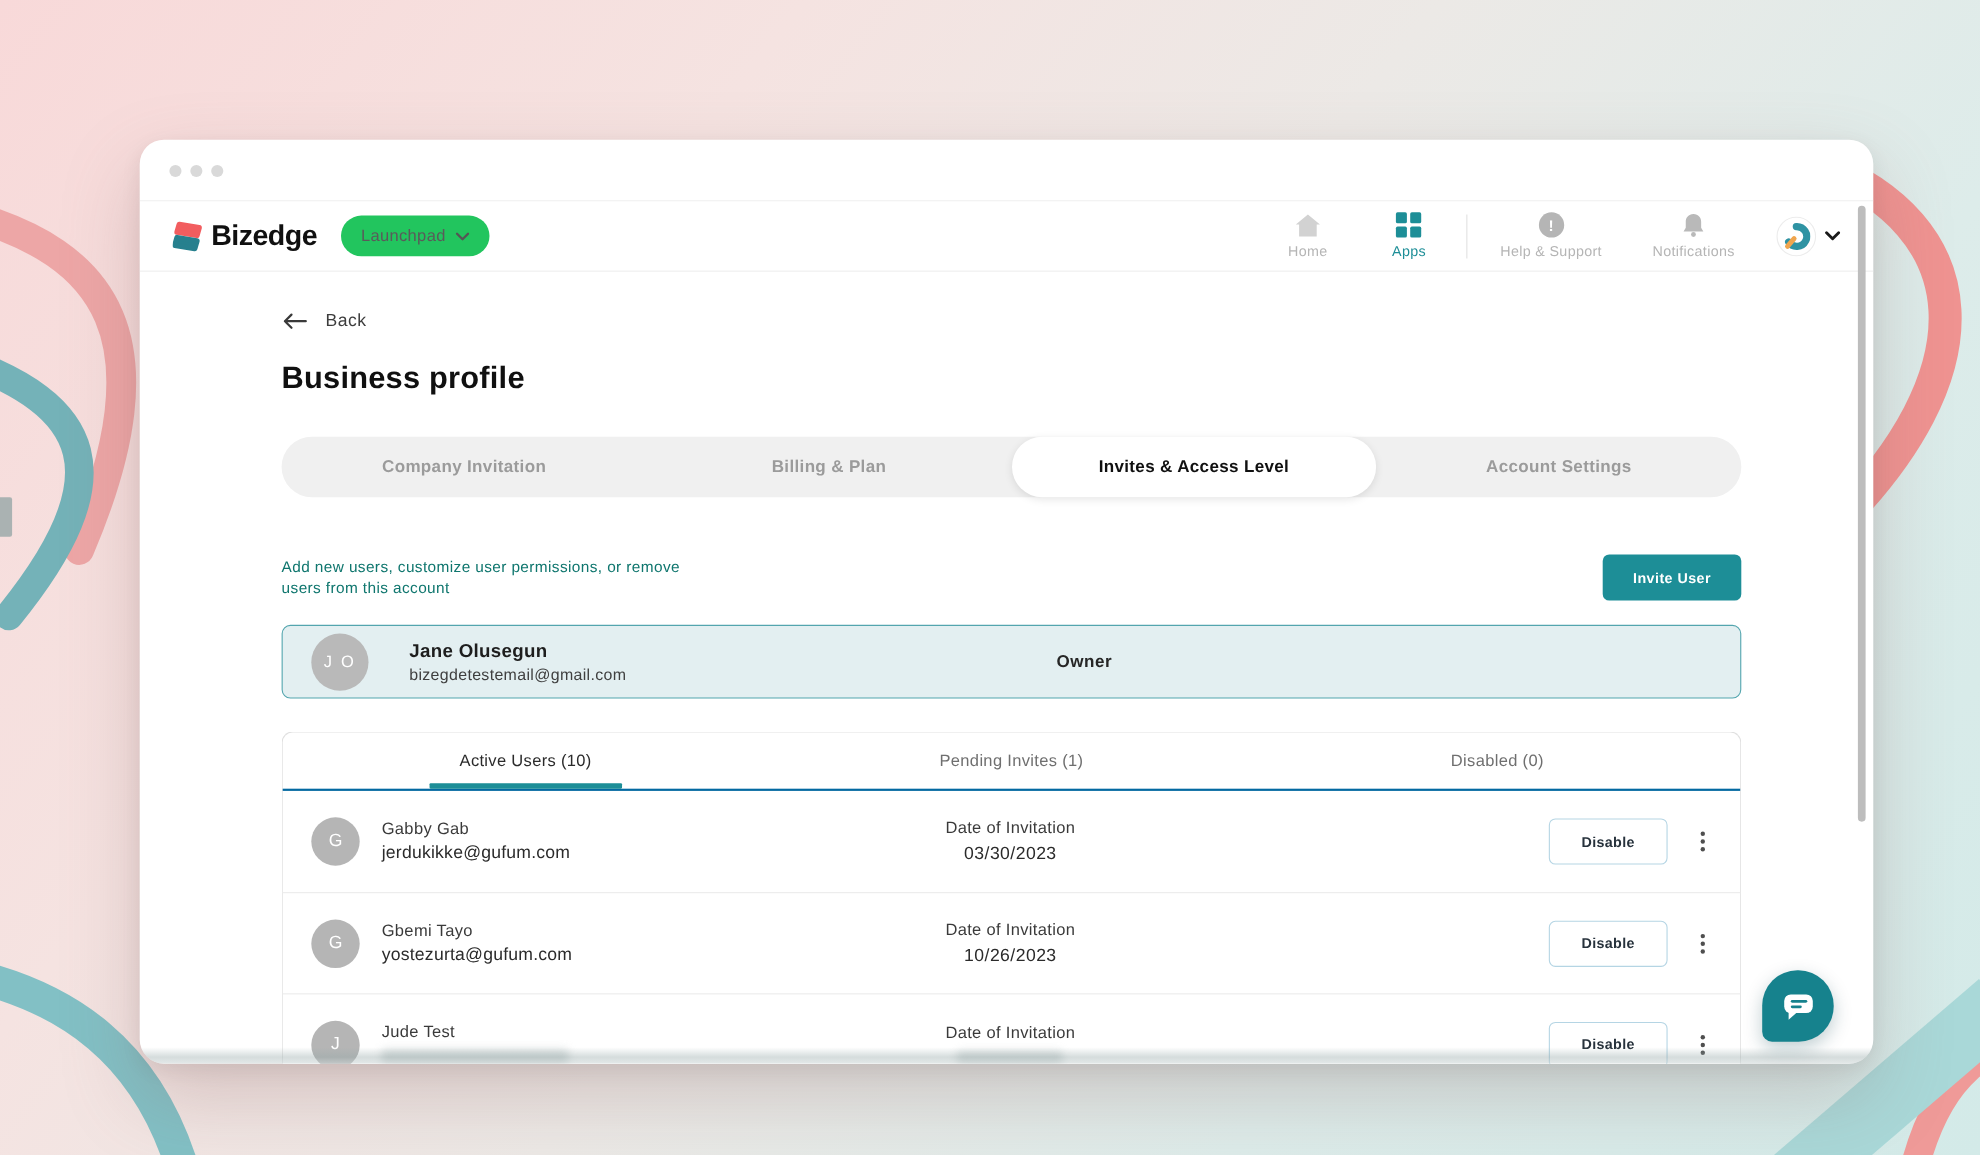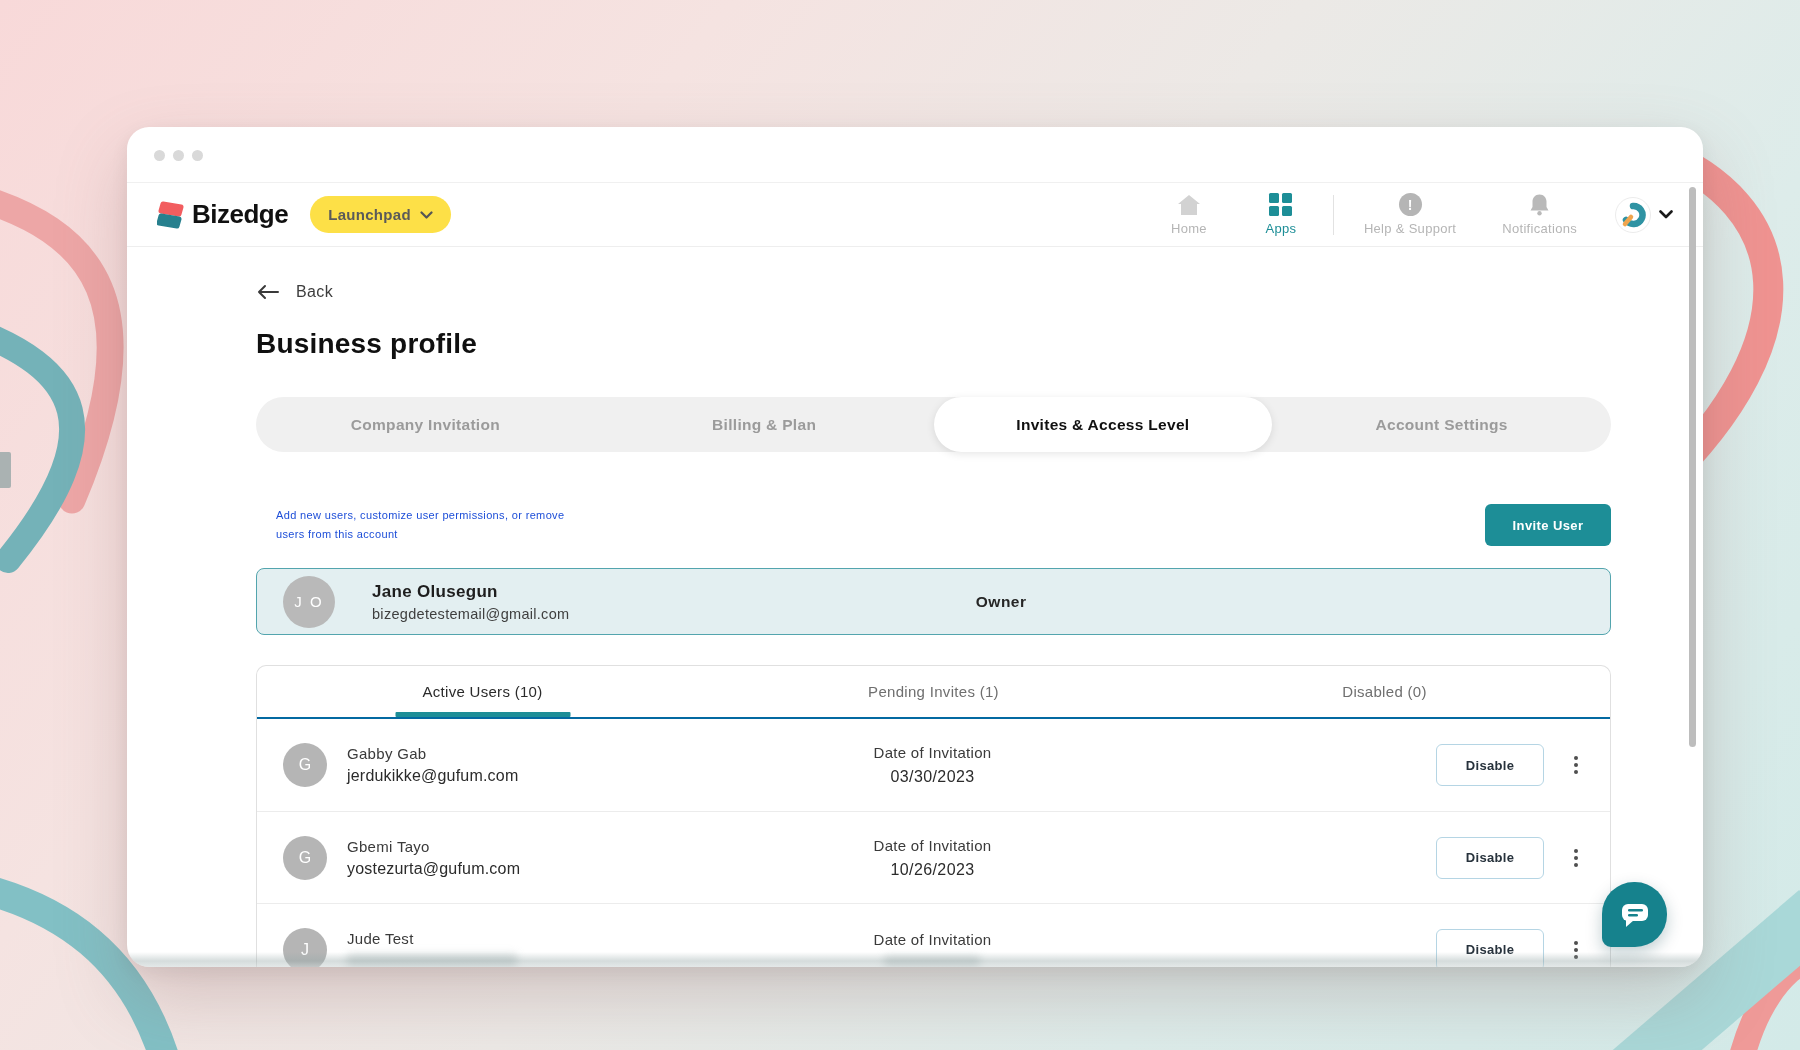--- a/index.html
+++ b/index.html
@@ -22,23 +22,23 @@
   .dots { position:absolute; left:27px; top:23px; display:flex; gap:8px; }
   .dot { width:11px; height:11px; border-radius:50%; background:#d9d9d9; }
 
   .app-header {
     height:65px; display:flex; align-items:center; padding:4px 30px;
     border-top:1px solid #f0f0f0; border-bottom:1px solid #eeeeee;
   }
   .brand { display:flex; align-items:center; gap:8px; }
   .brand-name { font-size:26px; font-weight:800; color:#101010; letter-spacing:-0.5px; }
   .launchpad {
-    margin-left:22px; background:#fde047; border:none; cursor:pointer;
+    margin-left:22px; background:#22c55e; border:none; cursor:pointer;
     border-radius:20px; padding:10px 18px; display:flex; align-items:center; gap:9px;
-    font-family:inherit; font-size:15px; font-weight:700; color:#5a5a5a; letter-spacing:.3px;
+    font-family:inherit; font-size:15px; font-weight:400; color:#5a5a5a; letter-spacing:.3px;
   }
   .hspace { flex:1; }
   .nav { display:flex; align-items:center; }
   .nav-item { display:flex; flex-direction:column; align-items:center; gap:5px; cursor:pointer; min-width:52px; }
   .nav-label { font-size:13px; color:#b5b5b5; letter-spacing:.3px; white-space:nowrap; }
   .nav-item.active .nav-label { color:var(--accent,#1d8e97); }
   .apps-ic { display:grid; grid-template-columns:10px 10px; grid-gap:3px; }
   .apps-ic i { width:10px; height:10px; background:var(--accent,#1d8e97); border-radius:1.5px; display:block; }
   .help-circle { width:23px; height:23px; border-radius:50%; background:#b5b5b5; color:#fff;
     font-size:14px; font-weight:800; display:flex; align-items:center; justify-content:center; }
@@ -46,32 +46,32 @@
   .gap40 { width:40px; } .gap46 { width:46px; }
   .avatar-wrap { display:flex; align-items:center; gap:8px; margin-left:38px; cursor:pointer; }
   .user-avatar { width:36px; height:36px; border-radius:50%; border:1px solid #ececec; background:#fff;
     display:flex; align-items:center; justify-content:center; }
 
   
   .scroll-thumb { position:absolute; right:7px; top:60px; width:7px; height:560px;
     background:#bdbdbd; border-radius:4px; }
 
   
-  .content { padding:0 92px 0 129px; position:relative; }
+  .content { padding:0 120px 0 129px; position:relative; }
   .back-row { margin-top:36px; display:flex; align-items:center; gap:16px; cursor:pointer; width:110px; }
   .back-label { font-size:16px; color:#3d3d3d; letter-spacing:.4px; }
   .page-title { margin-top:26px; font-size:28px; line-height:34px; font-weight:800; color:#101010; letter-spacing:.2px; }
 
   .tab-bar { margin-top:36px; height:55px; background:#f0f0f0; border-radius:28px; display:flex; }
   .tab { flex:1; display:flex; align-items:center; justify-content:center;
     font-size:15.5px; font-weight:700; color:#9b9b9b; letter-spacing:.3px; cursor:pointer; border-radius:28px; }
   .tab.active { background:#fff; color:#101010; box-shadow:0 2px 8px rgba(0,0,0,.10); }
 
   .toolbar { margin-top:52px; display:flex; align-items:center; justify-content:space-between; }
-  .desc { font-size:11px; color:#1d4ed8; line-height:19px; letter-spacing:.35px;margin-left:20px; }
+  .desc { font-size:14px; color:#0f766e; line-height:19px; letter-spacing:.35px; }
   .invite-btn { width:126px; height:42px; background:var(--accent,#1d8e97); color:#fff; border:none; cursor:pointer;
     border-radius:6px; font-family:inherit; font-size:13px; font-weight:700; letter-spacing:.4px;margin-left:28px; }
 
   .owner-card { margin-top:22px; height:67px; background:var(--owner-bg,#e3eff1);
     border:1px solid var(--owner-border,#53a5ae); border-radius:8px;
     display:flex; align-items:center; padding:0 26px; position:relative;gap:11px; }
   .owner-avatar { width:52px; height:52px; border-radius:50%; background:#b9b9b9; color:#fff;
     font-size:15px; letter-spacing:2px; display:flex; align-items:center; justify-content:center; }
   .owner-info { margin-left:26px; }
   .owner-name { font-size:17px; font-weight:800; color:#1e1e1e; letter-spacing:.3px; }

